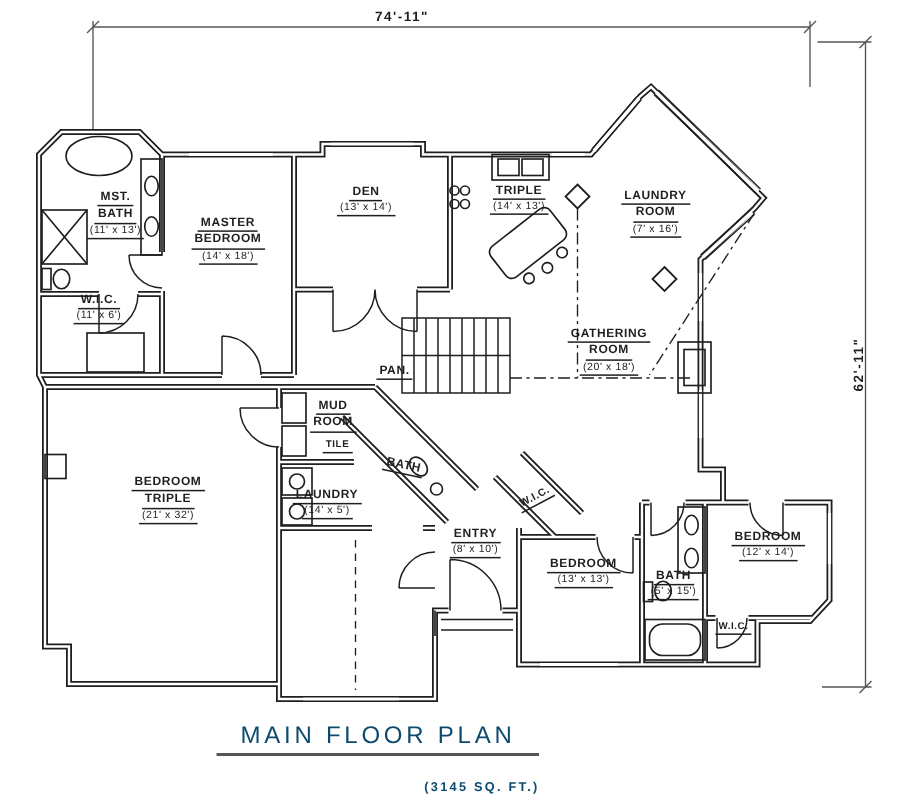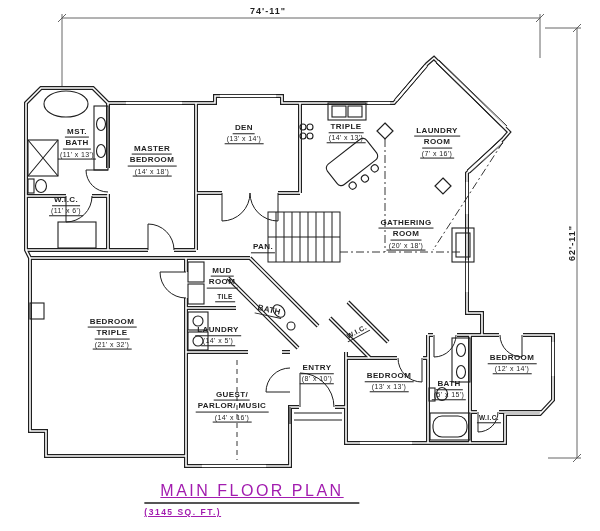--- a/index.html
+++ b/index.html
@@ -7,24 +7,24 @@
         font-family:"Liberation Sans", sans-serif;}
   .plan svg{position:absolute;left:0;top:0;}
   .lbl{position:absolute;transform:translate(-50%,-50%);text-align:center;color:#1f1f1f;
        font-size:8px;line-height:1.3;letter-spacing:0.4px;white-space:nowrap;font-weight:600;}
   .ln{display:table;margin:0 auto;border-bottom:1px solid #1f1f1f;padding:0 2px;}
   .dims{font-size:7px;font-weight:400;}
   .rot12{transform:translate(-50%,-50%) rotate(12deg);}
   .rotm28{transform:translate(-50%,-50%) rotate(-28deg);font-size:7px;}
   .rotm90{transform:translate(-50%,-50%) rotate(-90deg);}
   .small{font-size:6.5px;}
-  .title{position:absolute;transform:translate(-50%,0);text-align:left;color:#a21caf;text-decoration:underline;}
+  .title{position:absolute;transform:translate(-50%,0);text-align:right;color:#0c4a6e;}
   .title-main{font-size:16px;letter-spacing:2.5px;border-bottom:2px solid #555;
               padding:0 16px 2px;display:table;margin:0 auto;font-weight:500;}
-  .title-sub{font-size:8.5px;letter-spacing:1.5px;margin-top:3px;font-weight:600;}
+  .title-sub{font-size:8.5px;letter-spacing:1.5px;margin-top:15px;font-weight:600;}
   .dim-label{position:absolute;color:#1f1f1f;font-size:9px;letter-spacing:1px;font-weight:600;}
 </style>
 </head>
 <body>
 
 <div class="plan">
 
 <svg width="600" height="531" viewBox="0 0 600 531">
 
   <g>
@@ -299,28 +299,23 @@
   </div>
   <div class="lbl" style="left:218px;top:336px">
     <span class="ln">LAUNDRY</span>
     <span class="ln dims">(14' x 5')</span>
   </div>
   <div class="lbl" style="left:112px;top:333px">
     <span class="ln">BEDROOM</span>
     <span class="ln">TRIPLE</span>
     <span class="ln dims">(21' x 32')</span>
   </div>
-  <div class="lbl" style="left:317px;top:374px">
+  <div class="lbl" style="left:317px;top:362px">
     <span class="ln">ENTRY</span>
     <span class="ln dims">(8' x 10')</span>
-  </div>
-  <div class="lbl" style="left:232px;top:406px">
-    <span class="ln">GUEST/</span>
-    <span class="ln">PARLOR/ MUSIC</span>
-    <span class="ln dims">(14' x 16')</span>
   </div>
   <div class="lbl rotm28" style="left:357px;top:332px">
     <span class="ln">W.I.C.</span>
   </div>
   <div class="lbl" style="left:389px;top:382px">
     <span class="ln">BEDROOM</span>
     <span class="ln dims">(13' x 13')</span>
   </div>
   <div class="lbl" style="left:449px;top:390px">
     <span class="ln">BATH</span>

